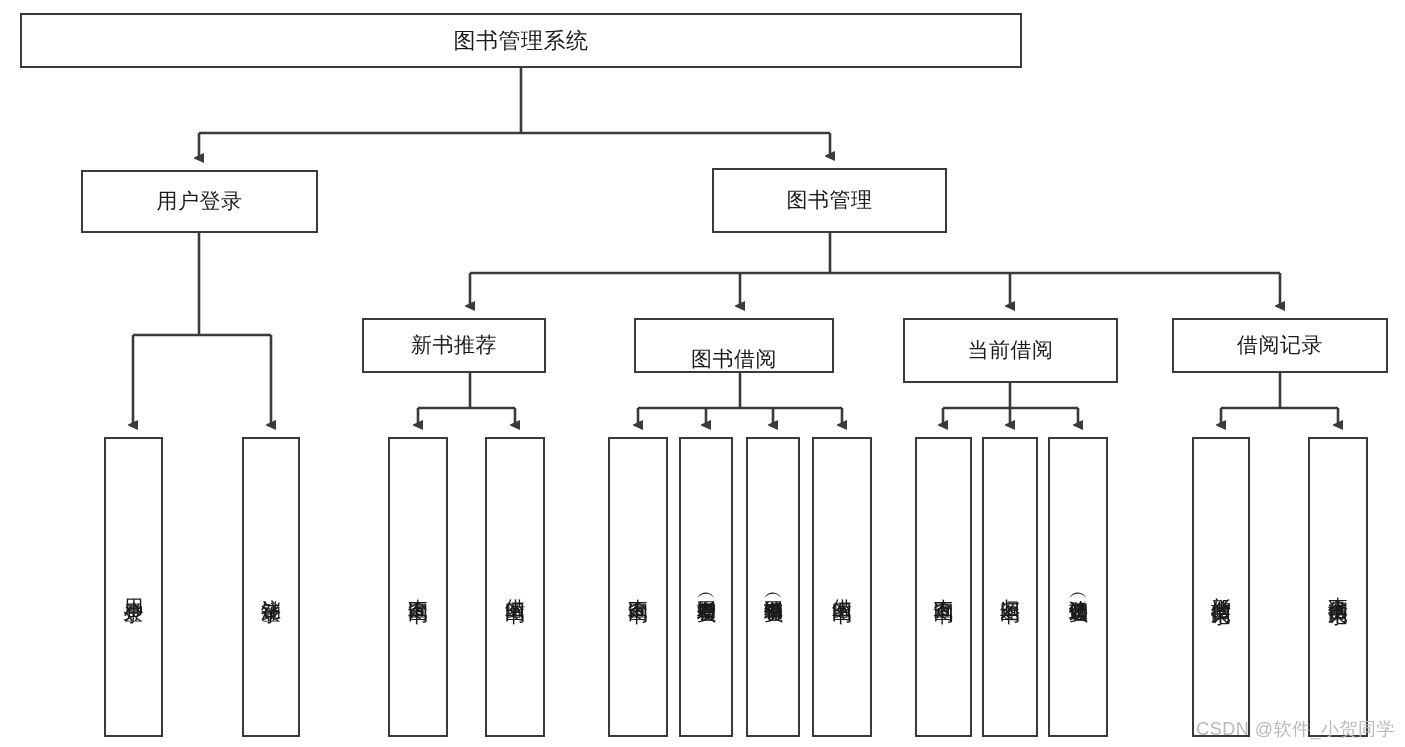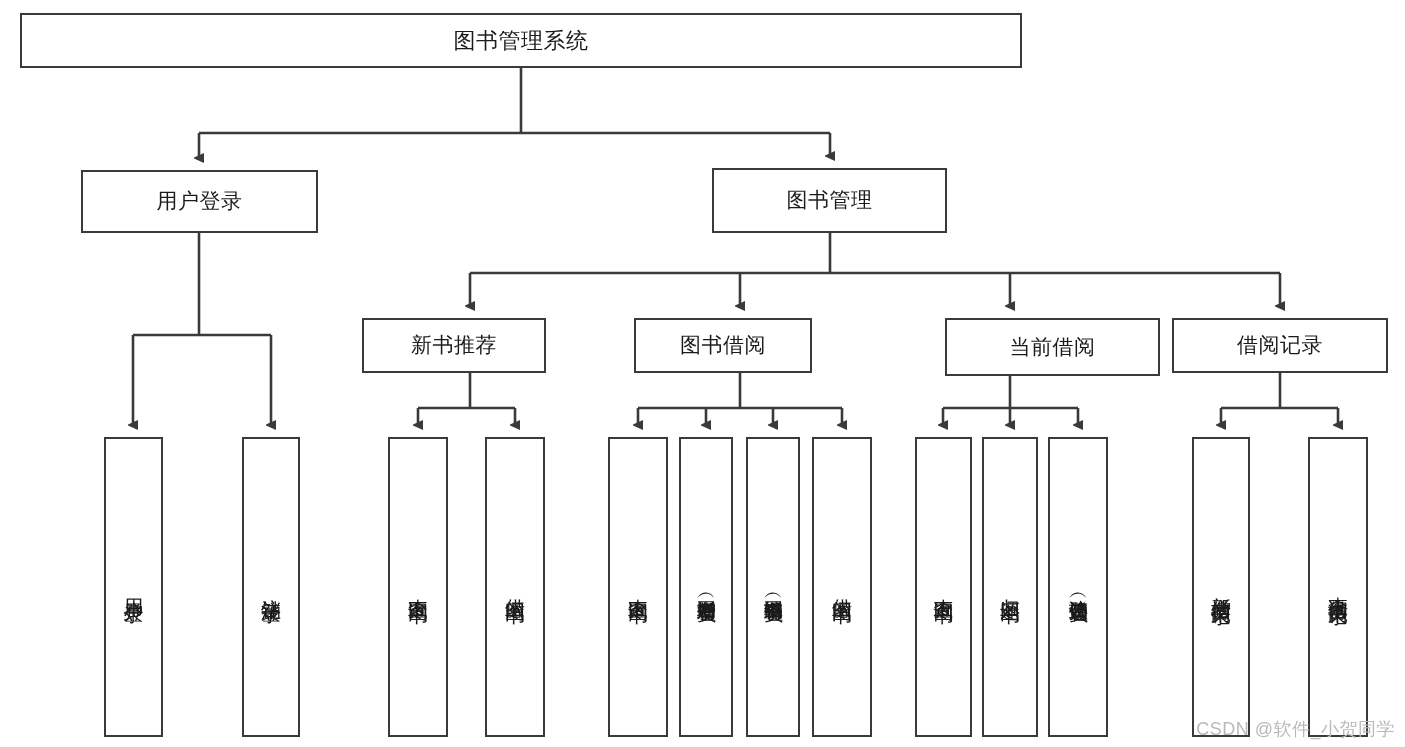--- a/index.html
+++ b/index.html
@@ -164,24 +164,24 @@
   <div class="node" id="node-l1-0" style="left: 81px; top: 170px; width: 237px; height: 63px;">
     <span class="node-label">用户登录</span>
   </div>
   <div class="node" id="node-l1-1" style="left: 712px; top: 168px; width: 235px; height: 65px;">
     <span class="node-label">图书管理</span>
   </div>
 
   <div class="node" id="node-l2-0" style="left: 362px; top: 318px; width: 184px; height: 55px;">
     <span class="node-label">新书推荐</span>
   </div>
-  <div class="node" id="node-l2-1" style="left: 634px; top: 318px; width: 178px; height: 55px;">
+  <div class="node" id="node-l2-1" style="left: 634px; top: 318px; width: 200px; height: 55px; align-items: flex-end;">
     <span class="node-label">图书借阅</span>
   </div>
-  <div class="node" id="node-l2-2" style="left: 945px; top: 318px; width: 215px; height: 58px; text-align: right;">
+  <div class="node" id="node-l2-2" style="left: 903px; top: 318px; width: 215px; height: 65px; text-align: right;">
     <span class="node-label">当前借阅</span>
   </div>
   <div class="node" id="node-l2-3" style="left: 1172px; top: 318px; width: 216px; height: 55px;">
     <span class="node-label">借阅记录</span>
   </div>
 
   <div class="leaf" id="leaf-0" style="left: 104px; top: 437px; width: 59px; height: 300px;">
     <span class="leaf-label">用户登录</span>
   </div>
   <div class="leaf" id="leaf-1" style="left: 242px; top: 437px; width: 58px; height: 300px;">

